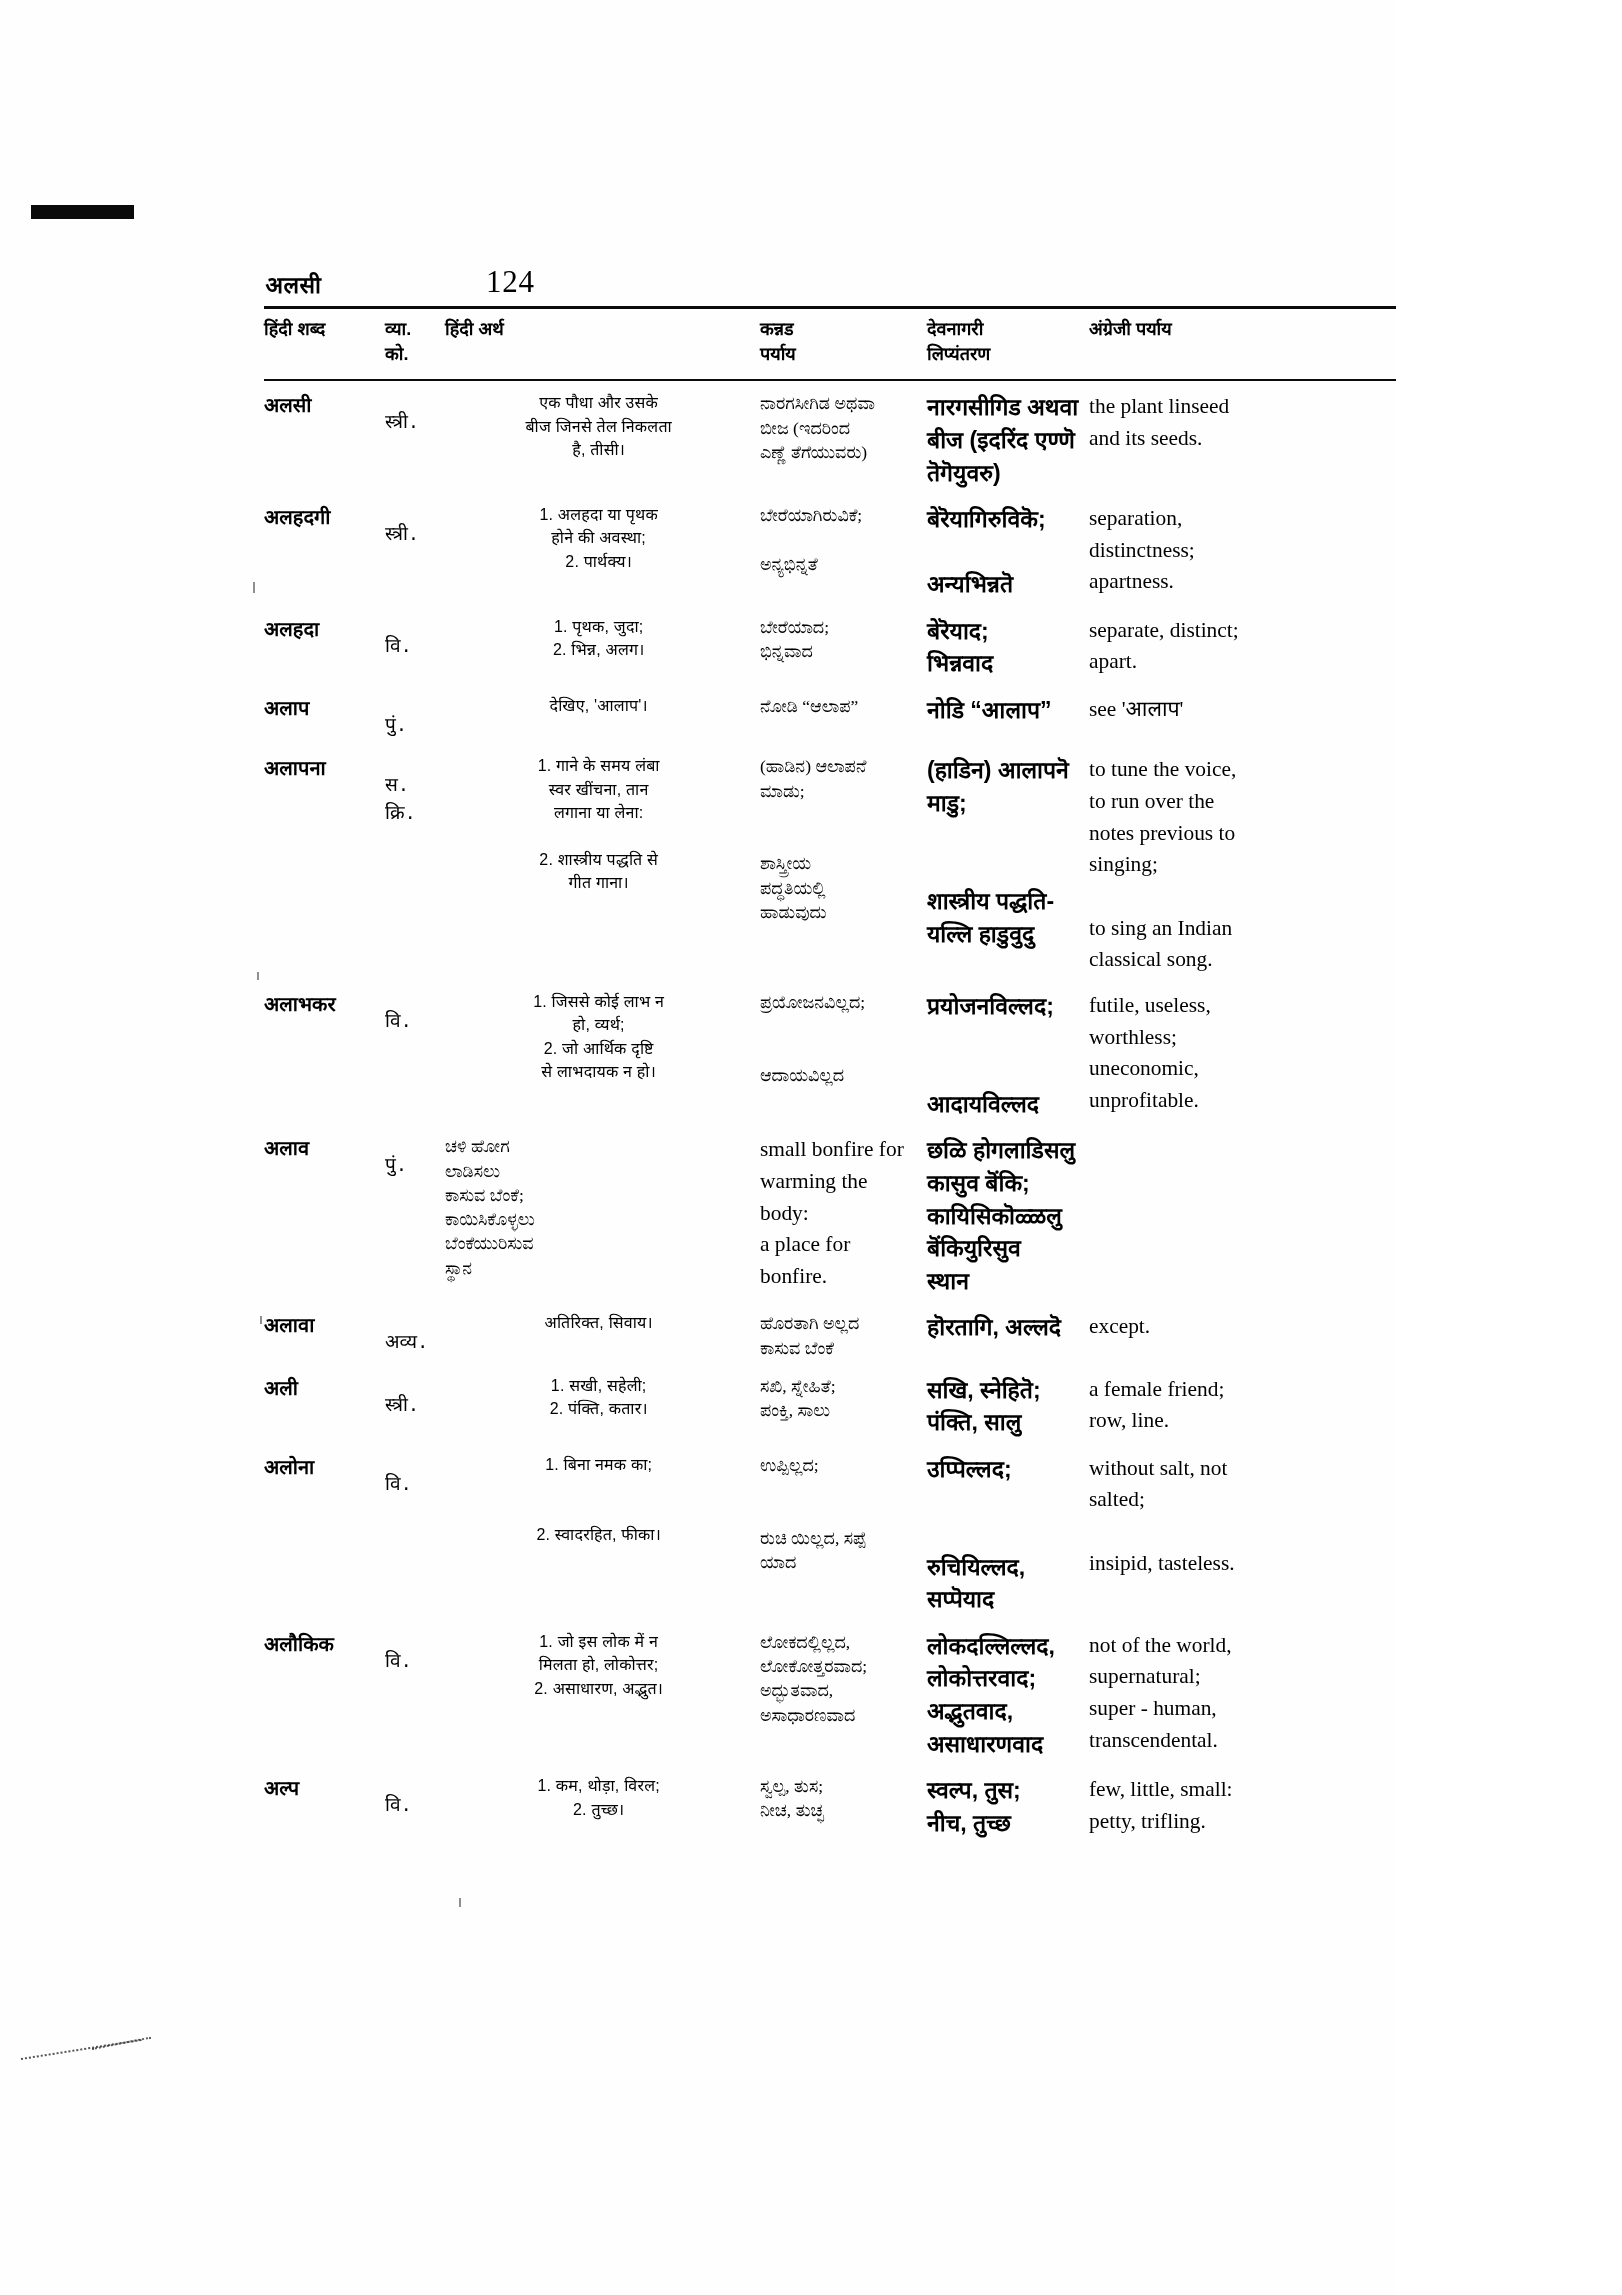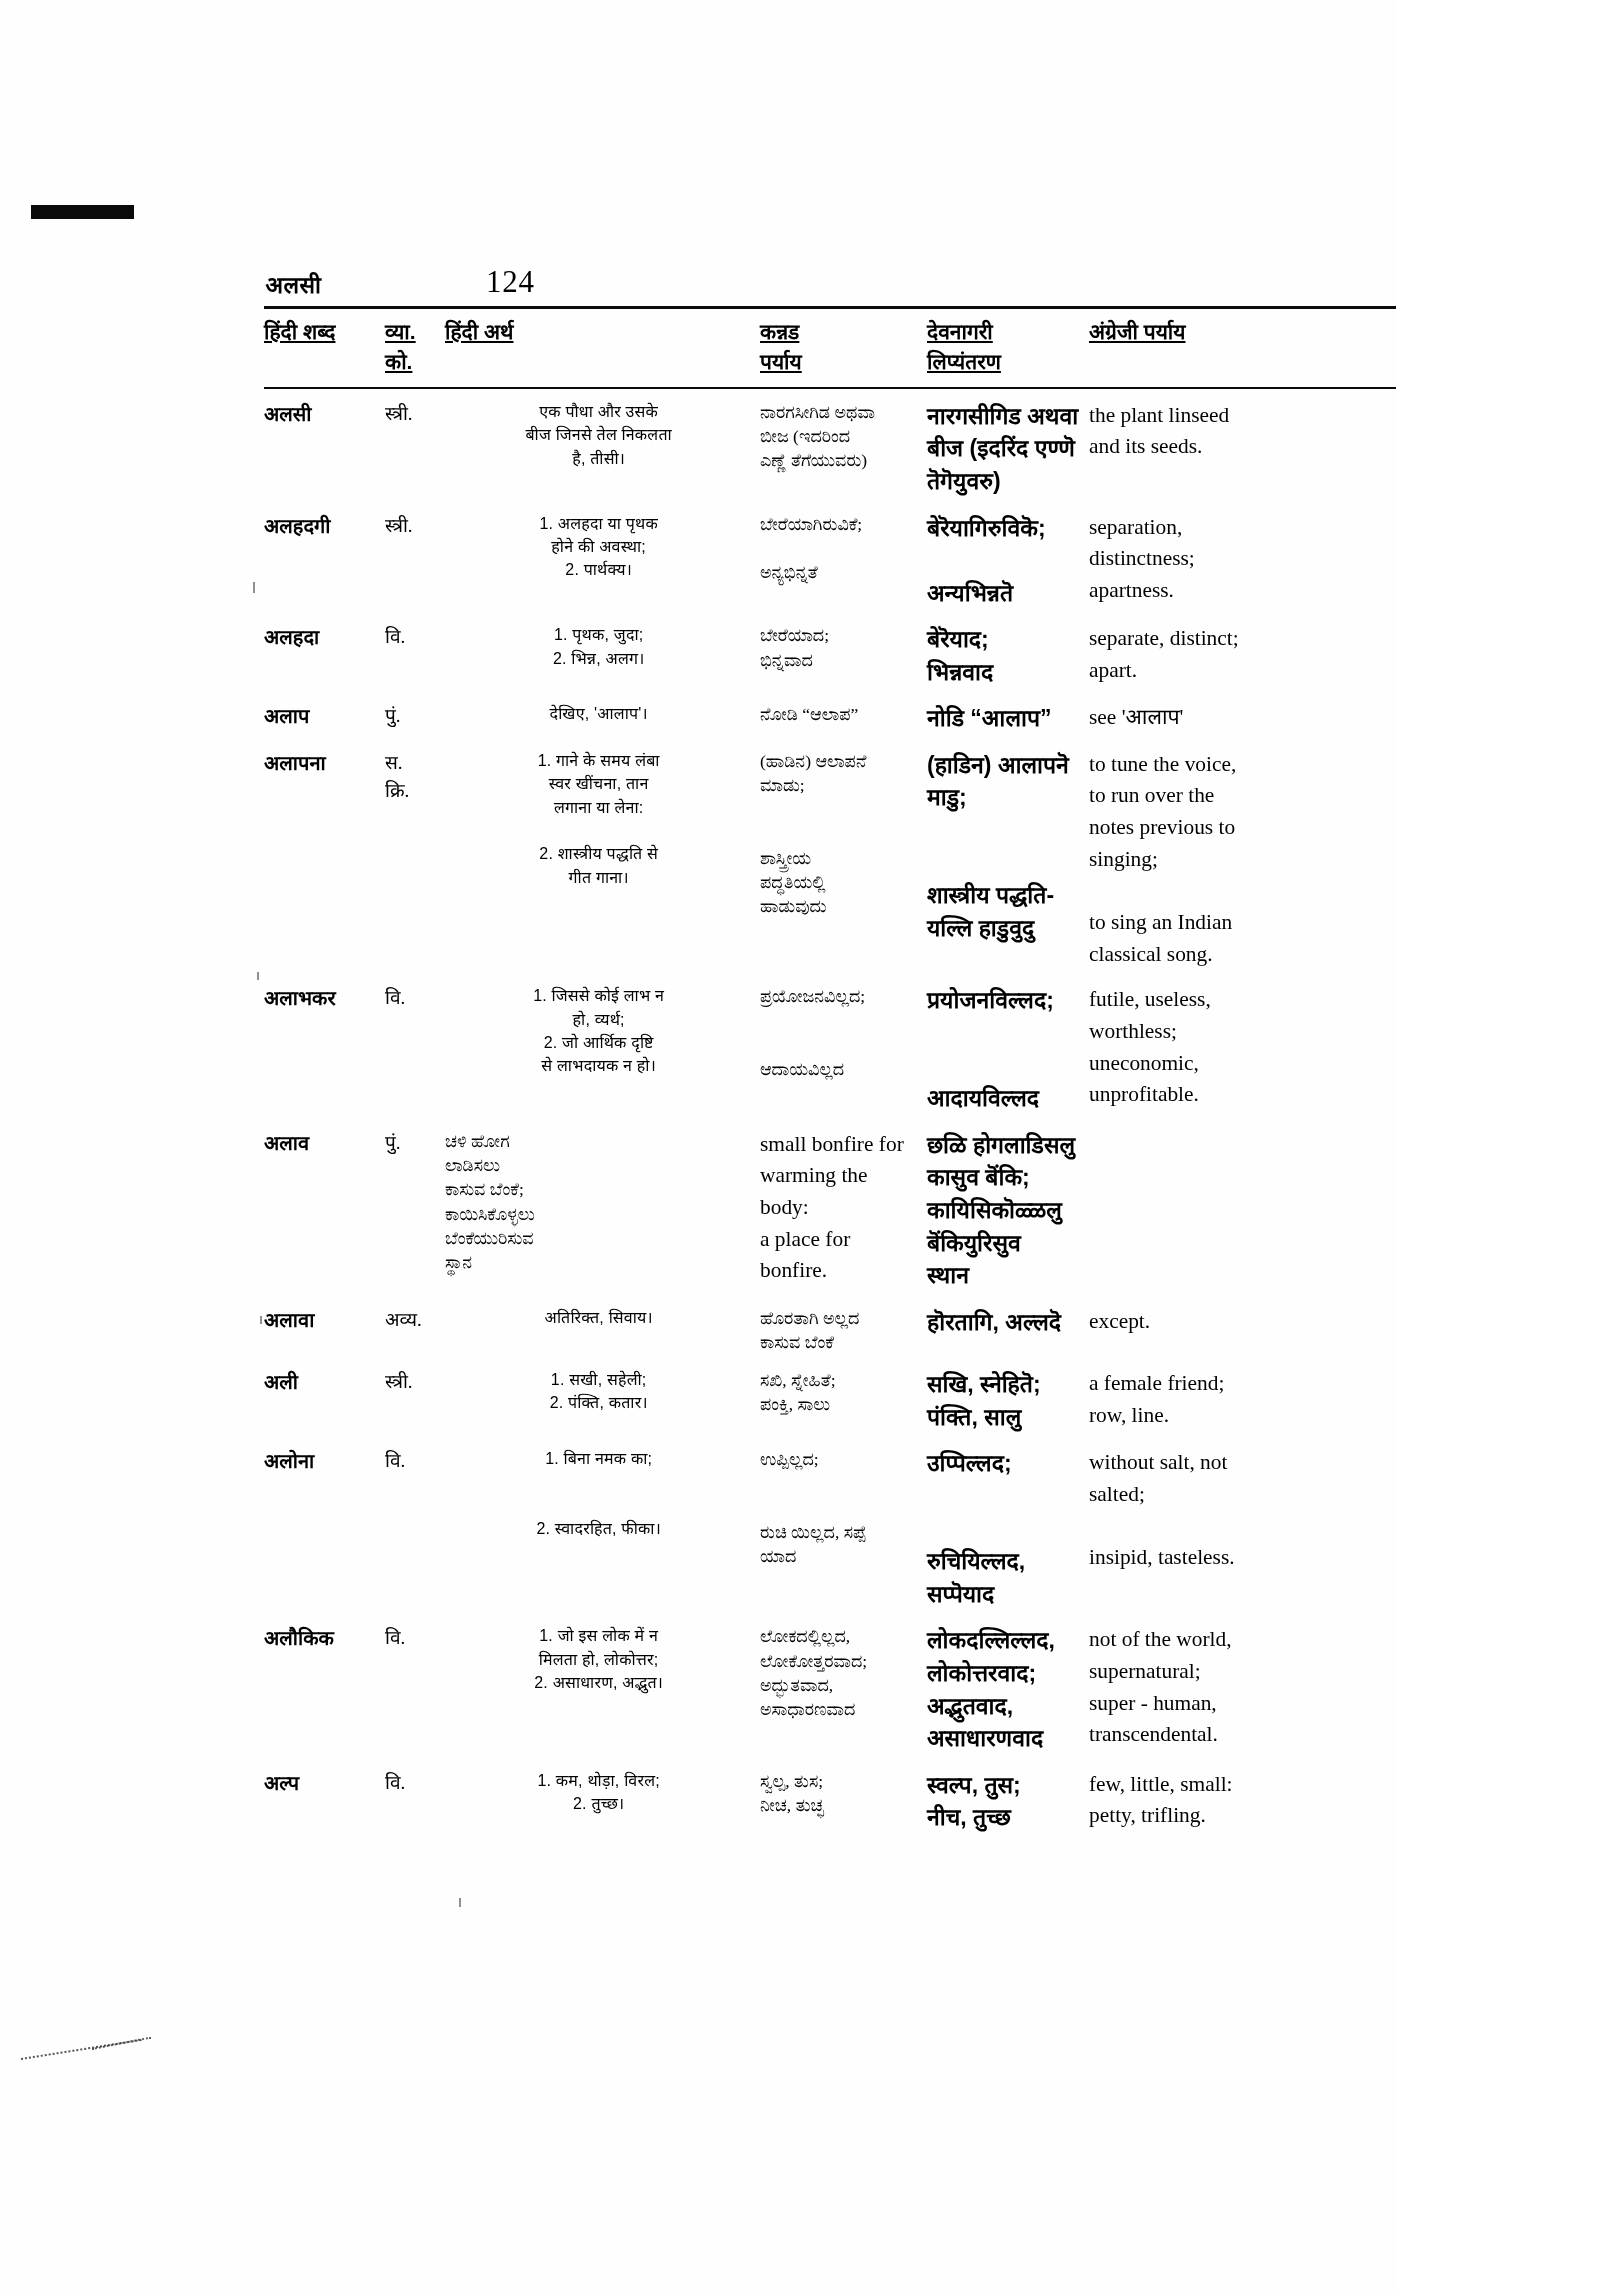--- a/index.html
+++ b/index.html
@@ -98,44 +98,44 @@
   .row {
     display: grid;
     grid-template-columns: 121px 60px 315px 167px 162px 424px;
     column-gap: 0;
     align-items: start;
   }
   .head-row { padding: 7.7px 0 4.6px 0; }
   .head-cell {
     font-family: "Liberation Sans", "DejaVu Sans", sans-serif;
     font-weight: 700;
-    font-size: 21px;
+    font-size: 18px;
     line-height: 1.42;
     white-space: pre-line;
-    text-decoration: underline;
   }
 
   .entry {
     padding: 10.7px 0 3.1px 0;
   }
   .cell {
     font-size: 20px;
     line-height: 1.46;
     white-space: pre-line;
     padding-right: 7.7px;
   }
   .cell.headword {
     font-family: "Liberation Sans", "DejaVu Sans", sans-serif;
     font-weight: 700;
     font-size: 20px;
   }
   .cell.pos {
-    font-family: Liberation Serif, serif;
+    font-family: Liberation Mono, monospace;
     font-size: 19px;
     font-weight: 400;
+    margin-top: 19px;
   }
   .cell.meaning {
     font-family: "Liberation Sans", "DejaVu Sans", sans-serif;
     font-size: 16px;
     letter-spacing: 0.2px;
     text-align: center;
   }
   .cell.kannada {
     font-family: Liberation Serif, serif;
     font-size: 17.6px;

